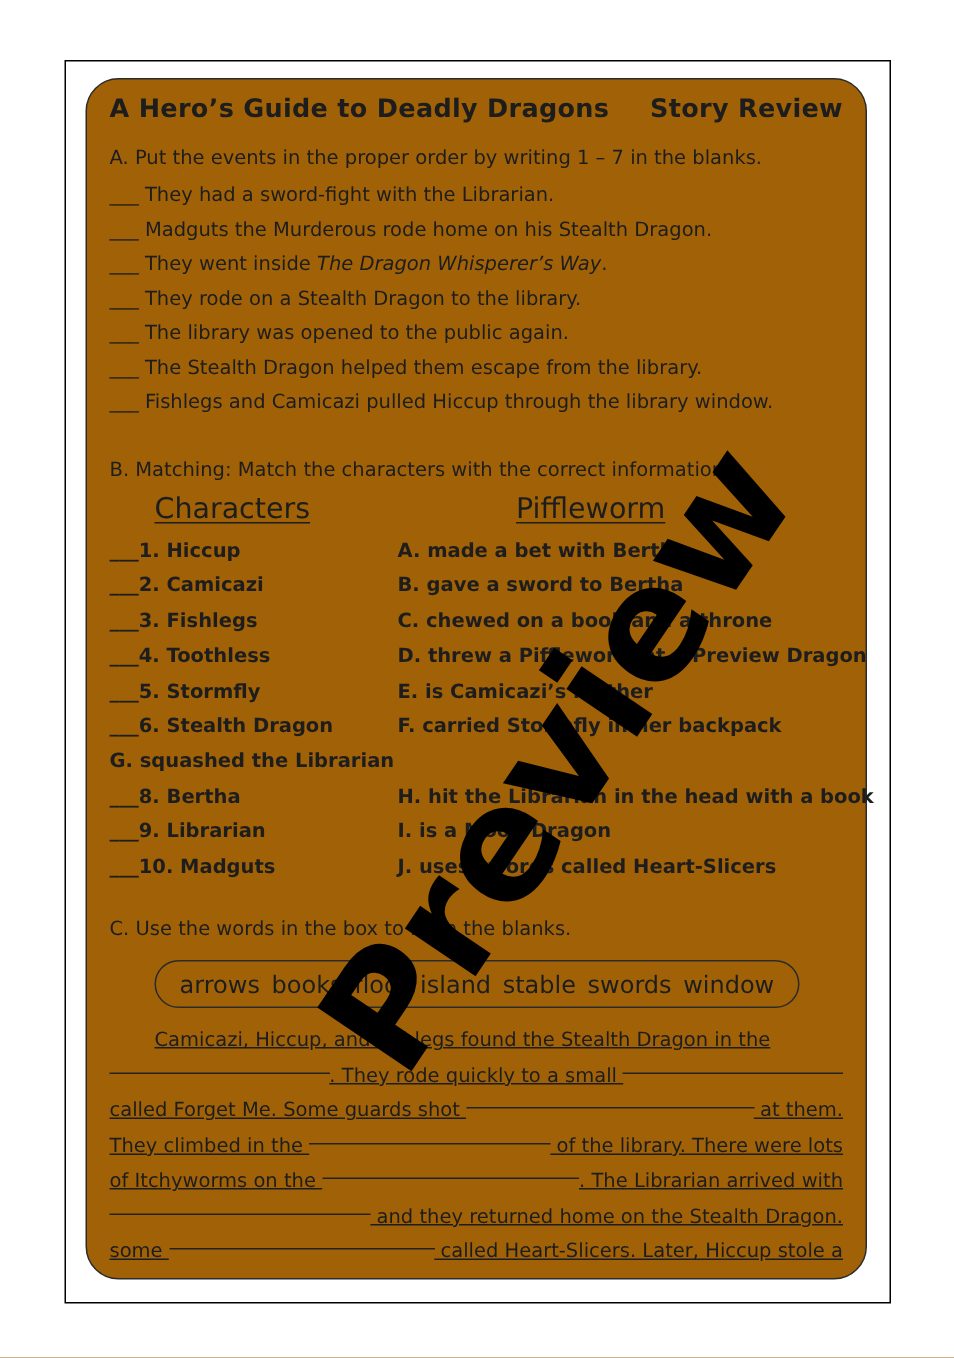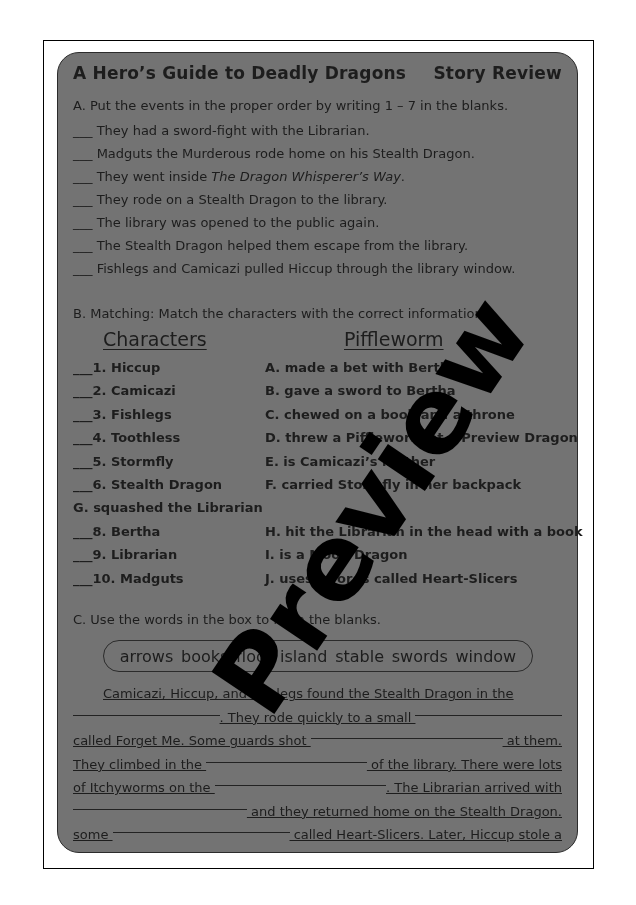--- a/index.html
+++ b/index.html
@@ -9,21 +9,21 @@
     font-family:"DejaVu Sans","Liberation Sans",sans-serif;
     font-size:13px;
   }
   .outer-border{
     position:absolute;left:43px;top:40px;width:551px;height:829px;
     border:1.5px solid #000;box-sizing:border-box;
   }
   .sheet{
     position:absolute;left:13px;top:11px;width:521px;height:801px;
     border:1.3px solid #2b2b2b;border-radius:22px;box-sizing:border-box;
-    padding:0 15px;background:#737373;
+    padding:0 15px;background:#a16207;
   }
   .header-row{
     display:flex;justify-content:space-between;align-items:baseline;
     margin-top:10px;font-weight:bold;font-size:17px;letter-spacing:.2px;
   }
   .sec-label{margin-top:14px;line-height:17px;}
   .a-items{margin-top:5px;}
   .a-item{line-height:23px;white-space:pre;}
   .a-item .ital{font-style:italic;}
   .sec-b-label{margin-top:25px;}

